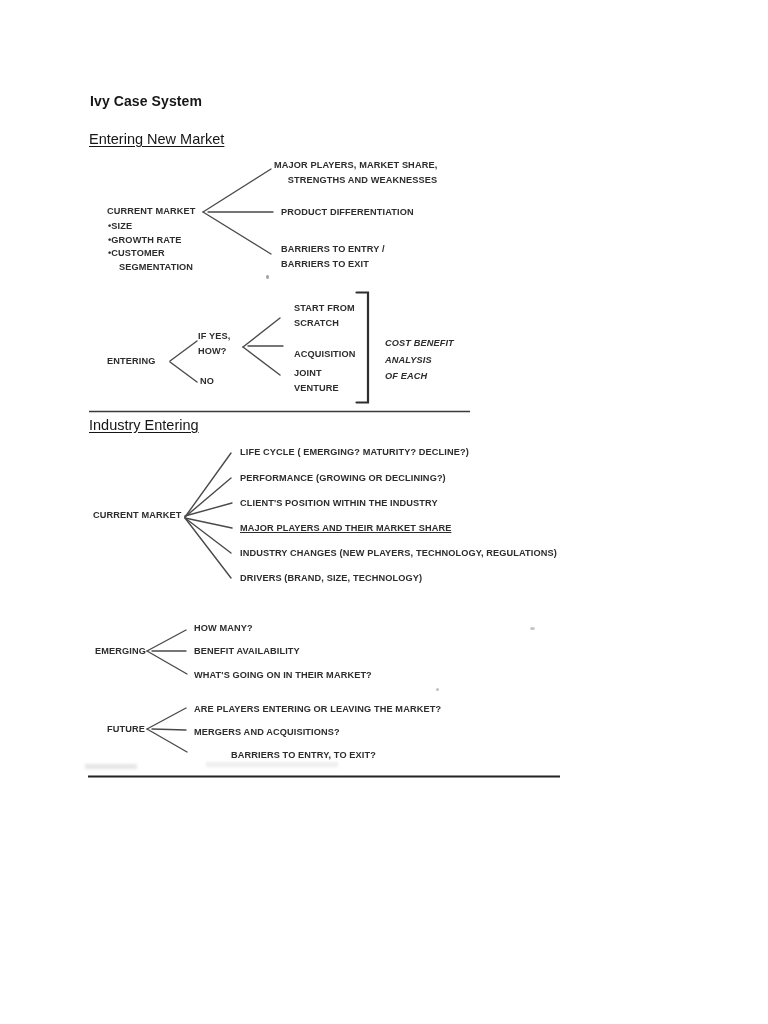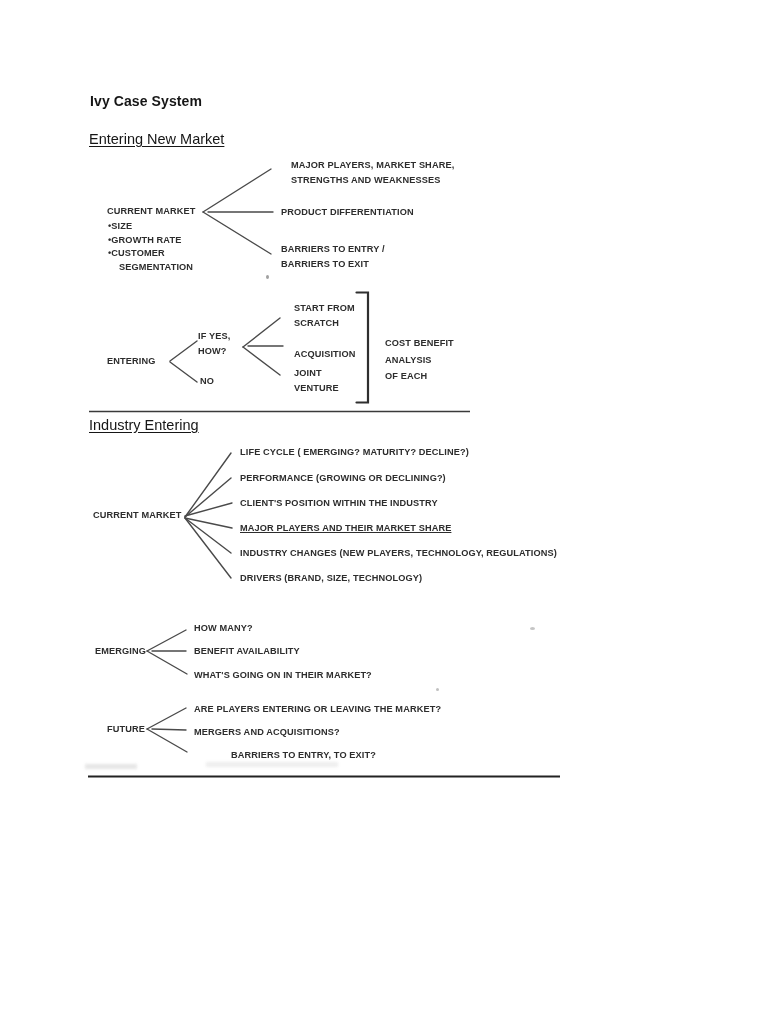--- a/index.html
+++ b/index.html
@@ -45,32 +45,32 @@
   .lh15  { line-height: 15px; }
   .lh165 { line-height: 16.5px; }
 
   
   .t1-root    { left: 107px; top: 205px; }
   .t1-bullets { position: absolute; left: 108px; top: 220px; width: 92px;
                 font: 700 9.2px/13.7px "Liberation Sans", sans-serif;
                 color: #2d2d2d; letter-spacing: 0.12px; }
   .bullet { padding-left: 11px; text-indent: -11px; }
   .bullet::before { content: "\2022 "; }
-  .t1-b1 { left: 291px; top: 158px; }
+  .t1-b1 { left: 274px; top: 158px; text-align: right; }
   .t1-b2 { left: 281px; top: 206px; }
   .t1-b3 { left: 281px; top: 242px; }
 
   
   .t2-root { left: 107px; top: 355px; }
   .t2-yes  { left: 198px; top: 329px; }
   .t2-no   { left: 200px; top: 375px; }
   .t2-opt1 { left: 294px; top: 301px; }
   .t2-opt2 { left: 294px; top: 348px; }
   .t2-opt3 { left: 294px; top: 366px; }
-  .t2-note { left: 385px; top: 335px; }
+  .t2-note { left: 385px; top: 335px; font-style: italic; }
 
   
   .t3-root { left: 93px;  top: 509px; }
   .t3-i1 { left: 240px; top: 446px; }
   .t3-i2 { left: 240px; top: 472px; }
   .t3-i3 { left: 240px; top: 497px; }
   .t3-i4 { left: 240px; top: 522px; text-decoration: underline; }
   .t3-i5 { left: 240px; top: 547px; }
   .t3-i6 { left: 240px; top: 572px; }
 

